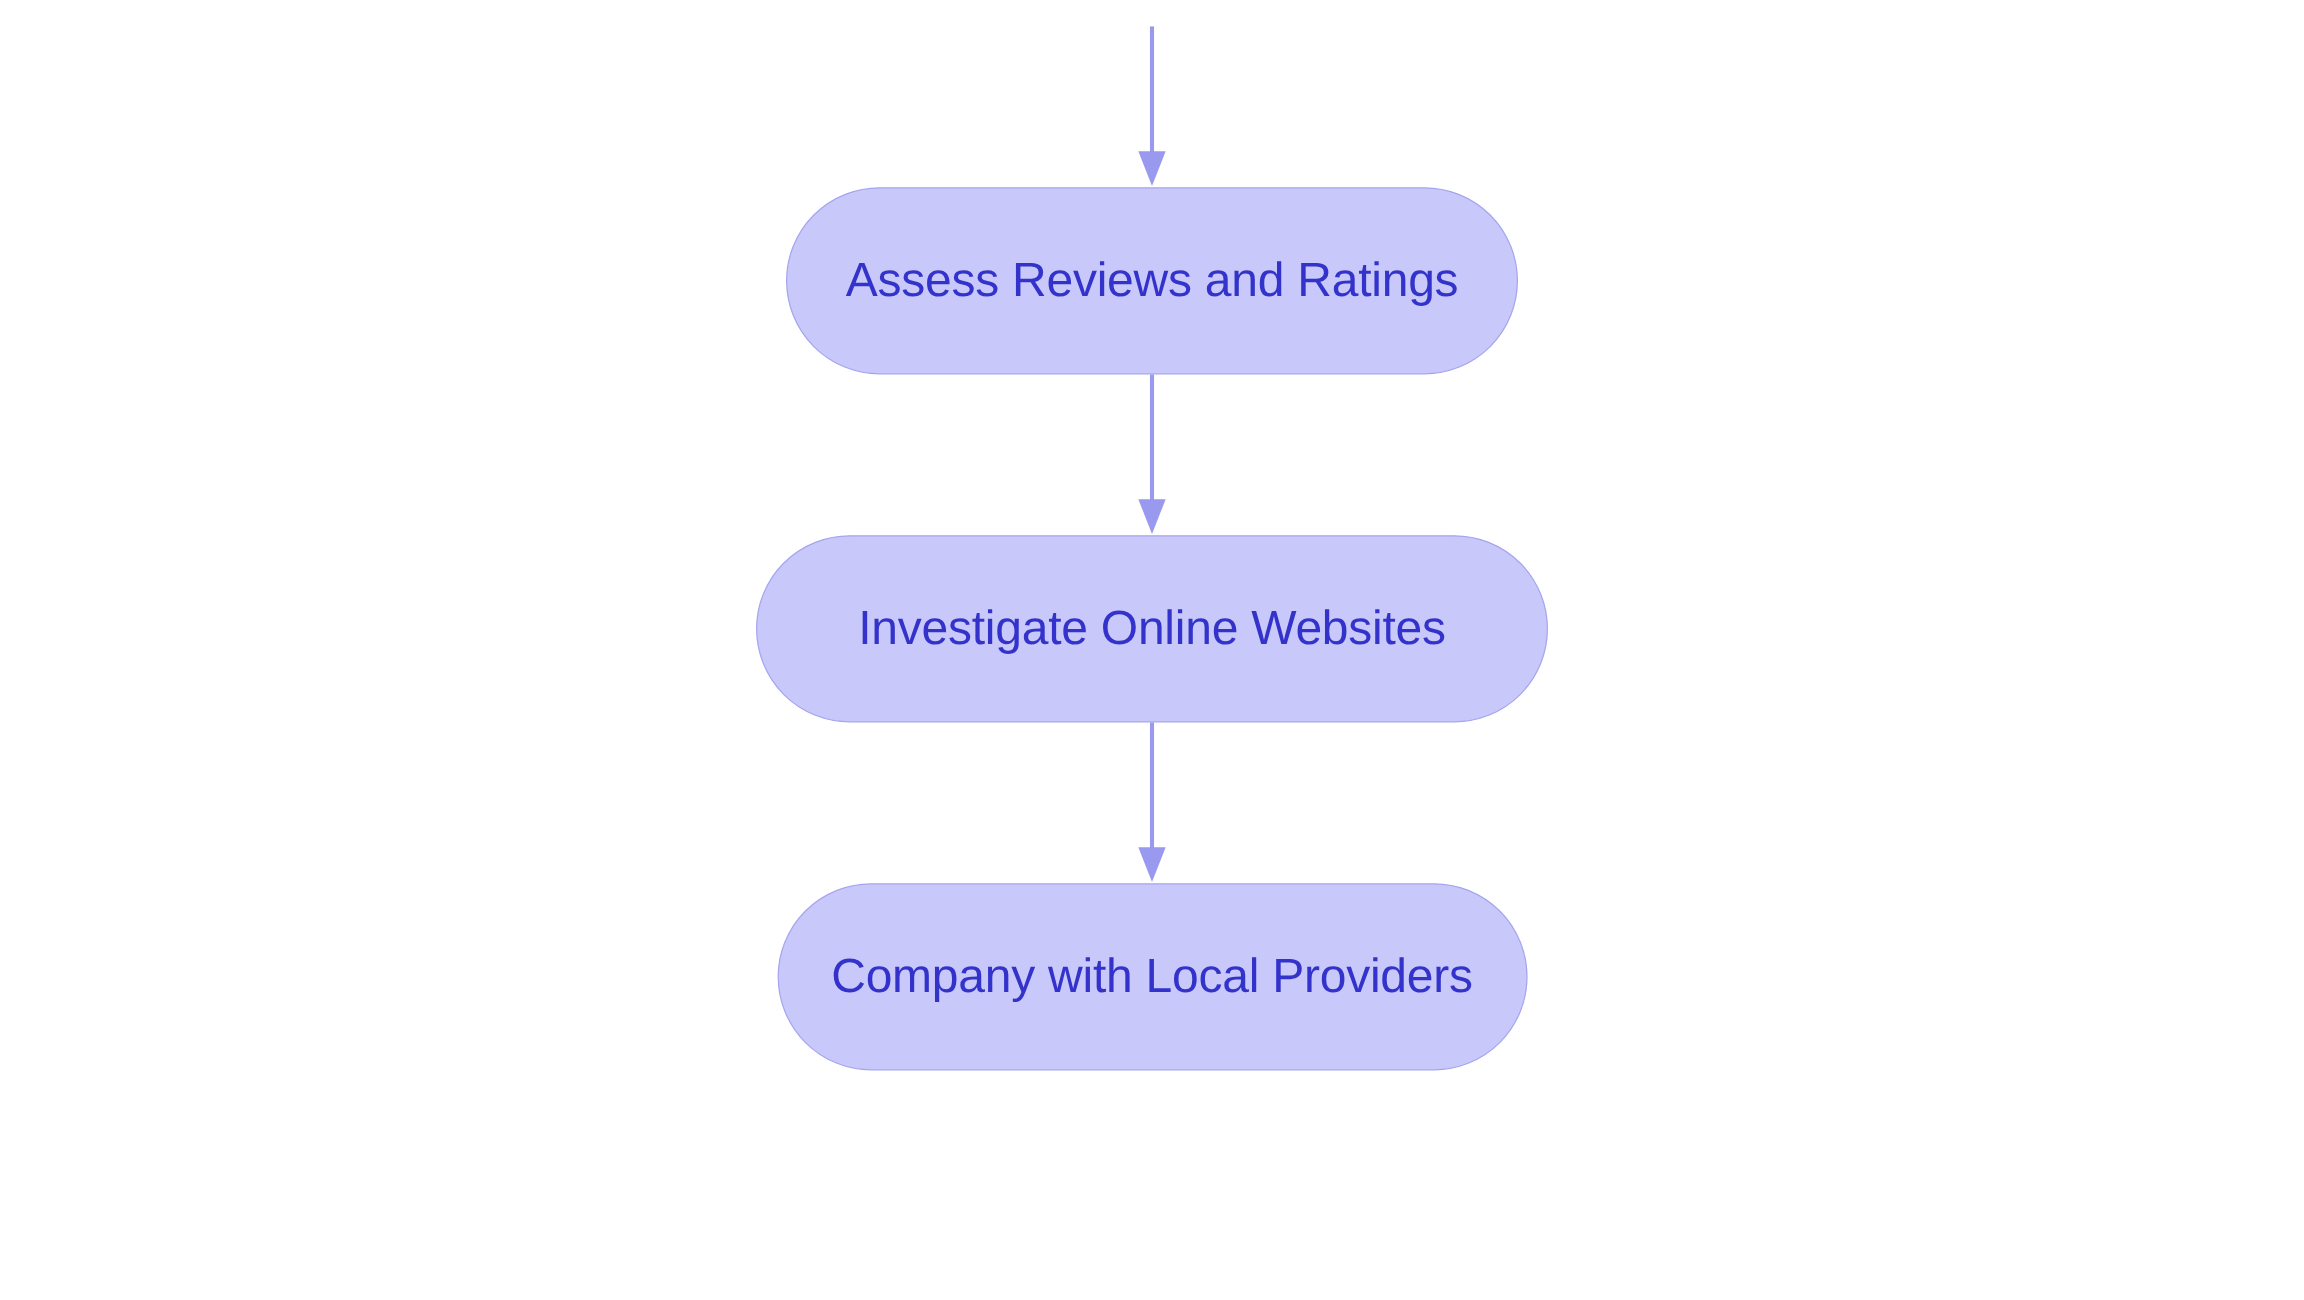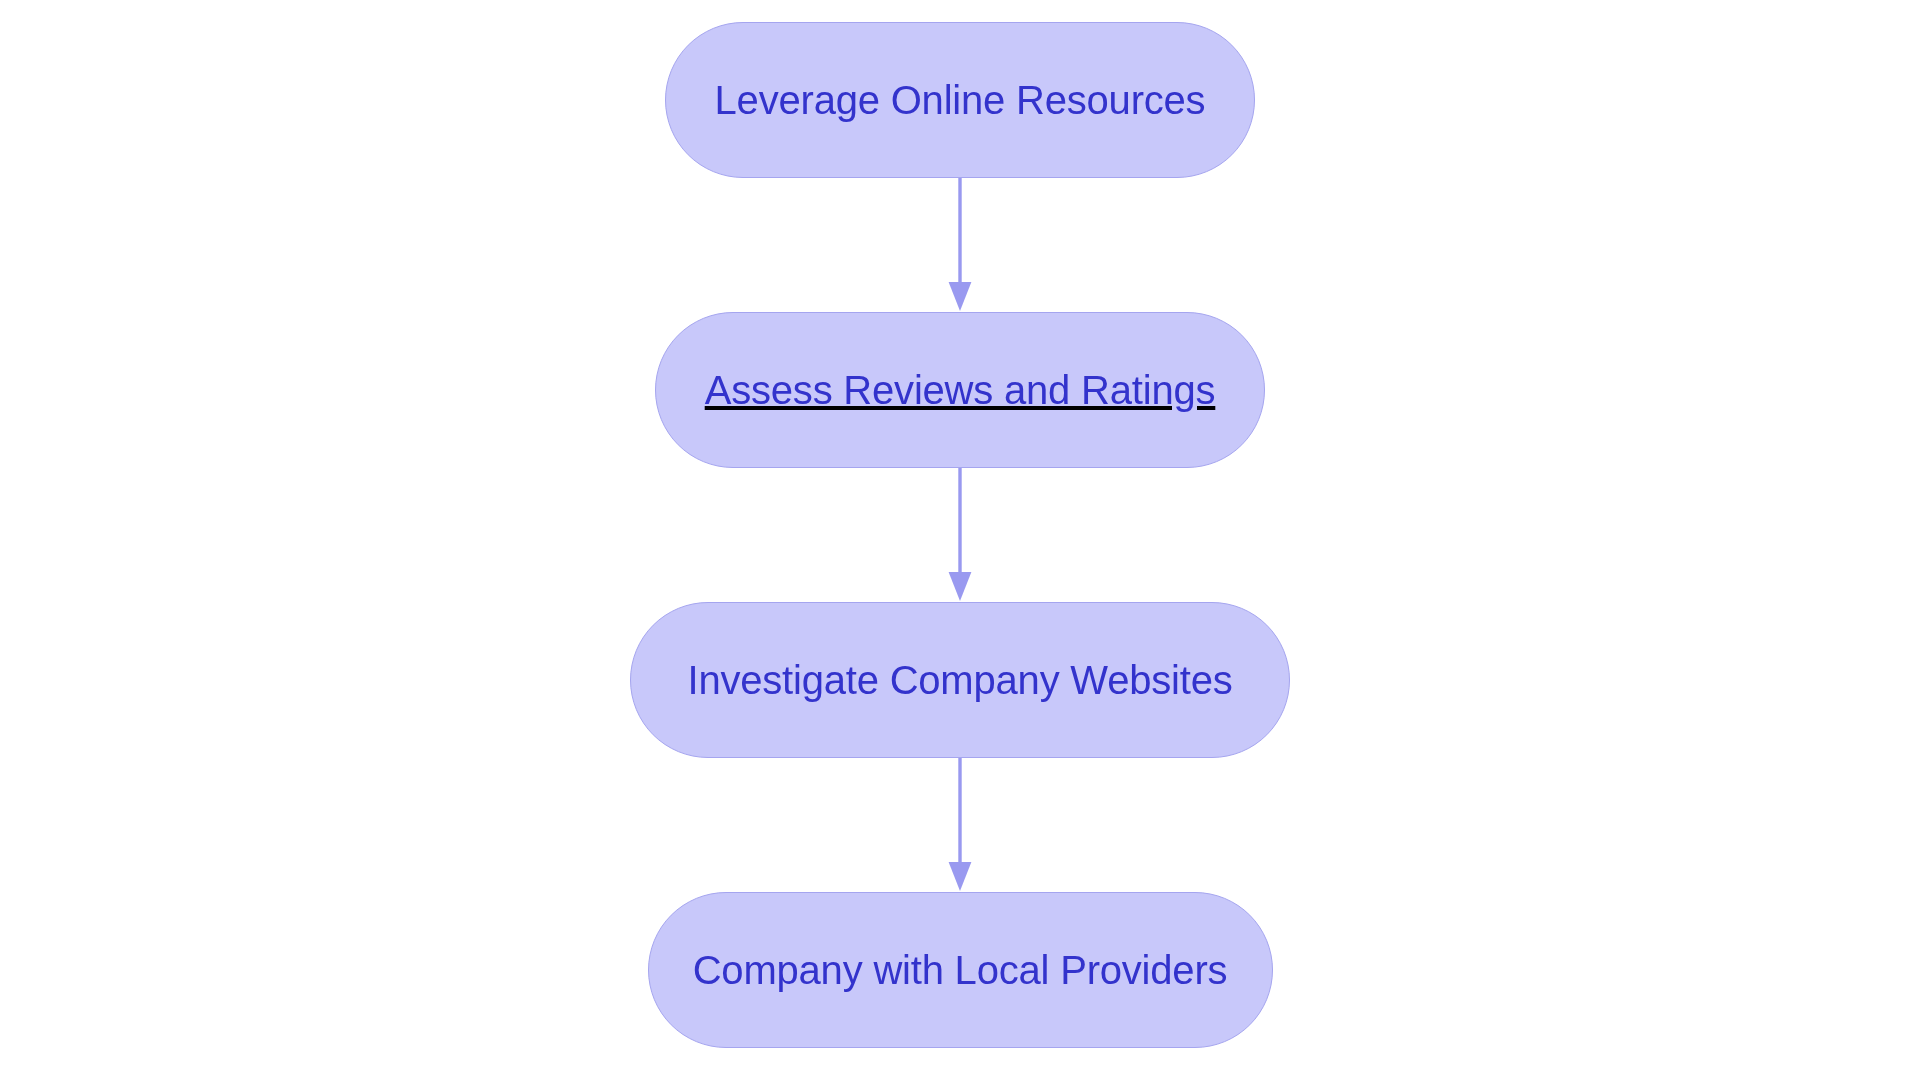--- a/index.html
+++ b/index.html
@@ -54,58 +54,55 @@
     font-size: 40px;
     font-weight: 400;
     letter-spacing: -0.2px;
     line-height: 1;
     white-space: nowrap;
     font-family: "Liberation Sans", "DejaVu Sans", sans-serif;
   }
 
   
   .node-w1 { width: 590px; }
-  .node-w2 { width: 610px; text-decoration: underline; }
+  .node-w2 { width: 610px; }
   .node-w3 { width: 660px; }
   .node-w4 { width: 625px; }
 
   .connector {
     flex: 0 0 auto;
     width: 40px;
     height: 134px;
     display: block;
     overflow: visible;
   }
 </style>
 </head>
 <body>
 
 <div id="flow-canvas">
   <div class="flow-column">
 
-    <div class="node node-w1">
-      <span class="node-label">Leverage Online Resources</span>
-    </div>
 
     <svg class="connector" viewBox="0 0 40 134">
       <line x1="20" y1="0" x2="20" y2="106" stroke="#9999f0" stroke-width="3.4"></line>
       <polygon points="20,133 8.6,104 31.4,104" fill="#9999f0"></polygon>
     </svg>
 
     <div class="node node-w2">
       <span class="node-label">Assess Reviews and Ratings</span>
     </div>
 
     <svg class="connector" viewBox="0 0 40 134">
       <line x1="20" y1="0" x2="20" y2="106" stroke="#9999f0" stroke-width="3.4"></line>
       <polygon points="20,133 8.6,104 31.4,104" fill="#9999f0"></polygon>
     </svg>
 
     <div class="node node-w3">
-      <span class="node-label">Investigate Company Websites</span>
+      <span class="node-label">Investigate Online Websites</span>
     </div>
 
     <svg class="connector" viewBox="0 0 40 134">
       <line x1="20" y1="0" x2="20" y2="106" stroke="#9999f0" stroke-width="3.4"></line>
       <polygon points="20,133 8.6,104 31.4,104" fill="#9999f0"></polygon>
     </svg>
 
     <div class="node node-w4">
       <span class="node-label">Company with Local Providers</span>
     </div>

